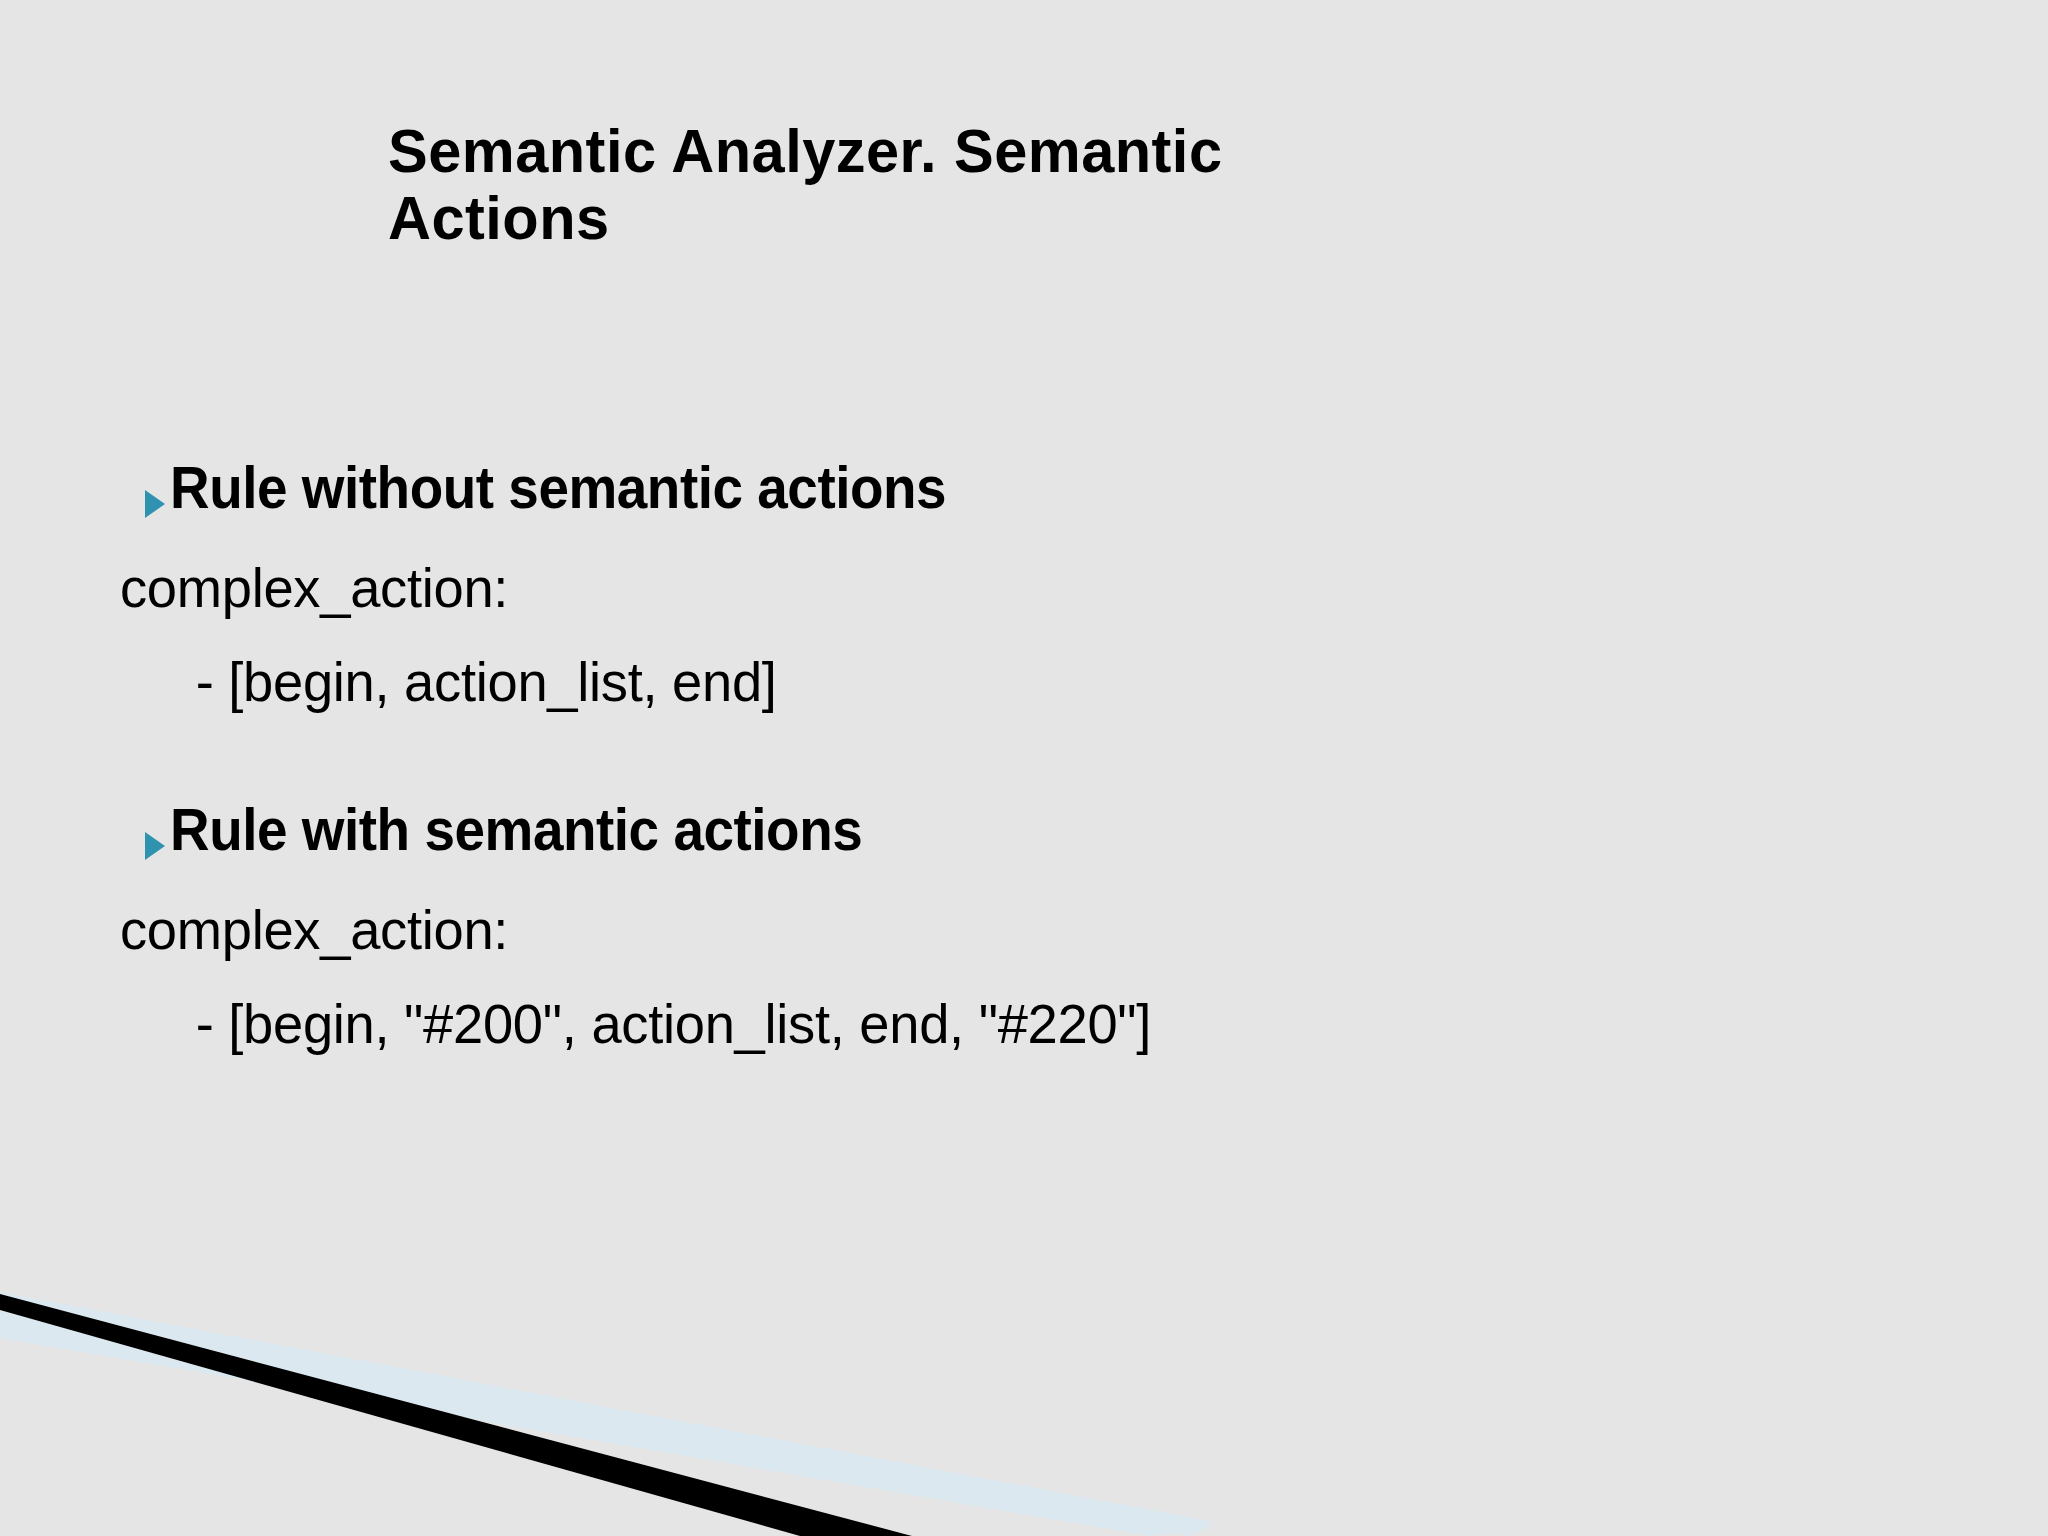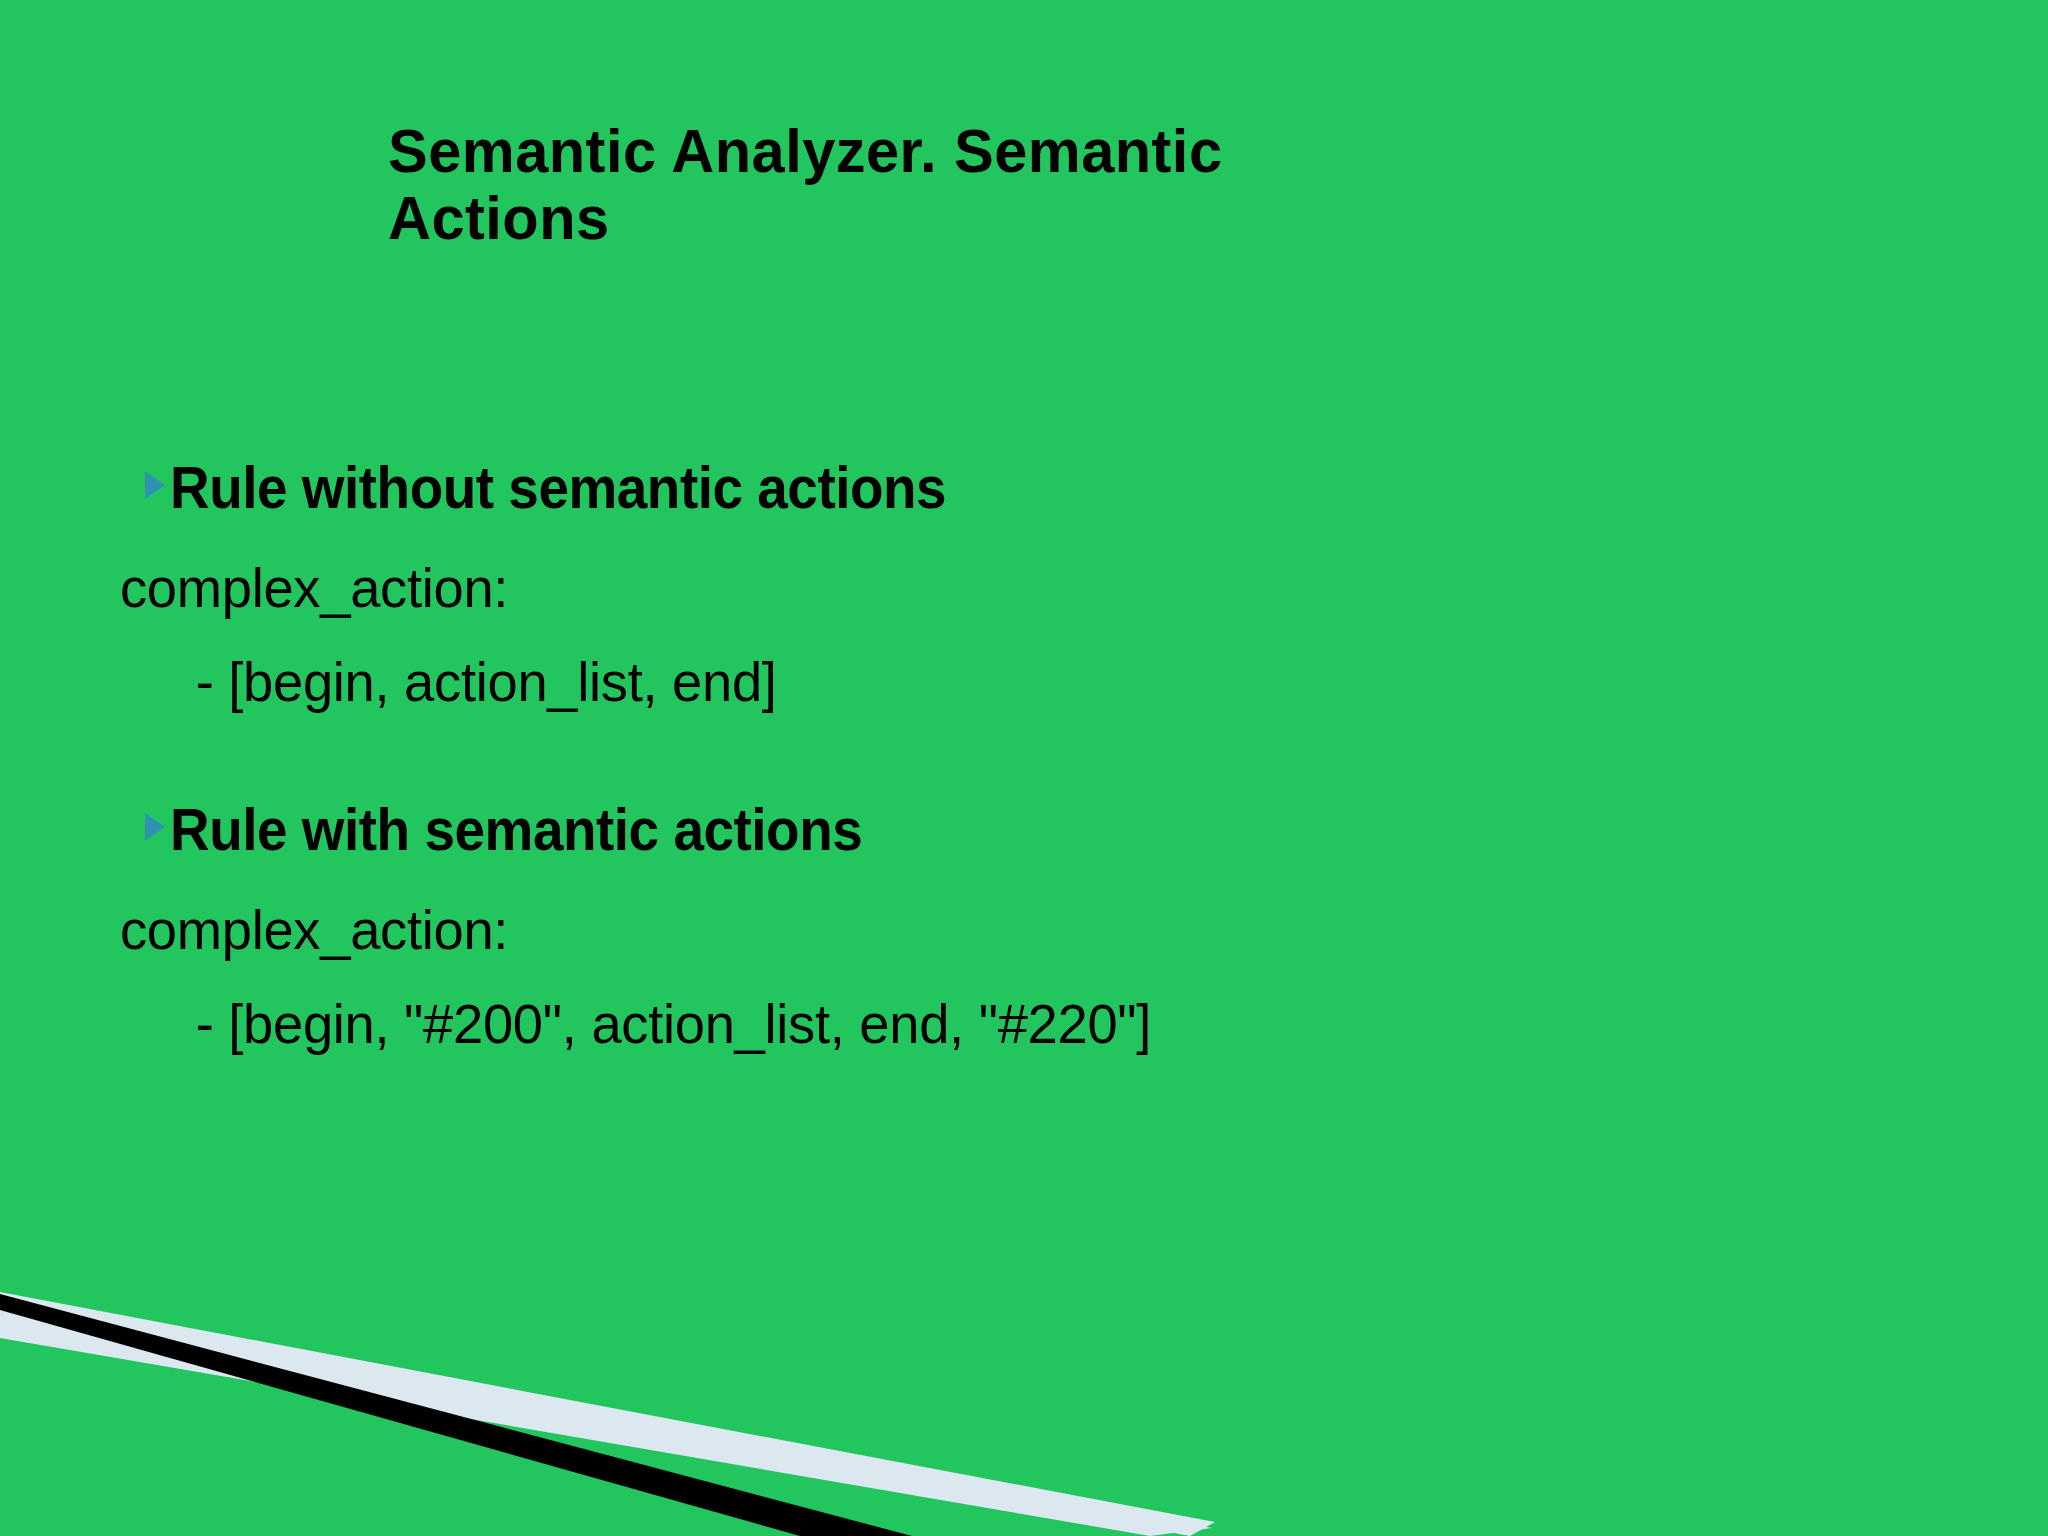--- a/index.html
+++ b/index.html
@@ -6,21 +6,21 @@
   html, body {
     margin: 0;
     padding: 0;
     background: #ffffff;
   }
 
   #slide {
     position: relative;
     width: 2048px;
     height: 1536px;
-    background: #22c55e;
+    background: #e5e5e5;
     overflow: hidden;
     font-family: "Liberation Sans", "DejaVu Sans", sans-serif;
     color: #000000;
   }
 
   
   .slide-title {
     position: absolute;
     left: 388px;
     top: 118px;
@@ -44,21 +44,21 @@
     width: 1800px;
   }
 
   .rule-group {
     margin: 0 0 82px 0;
   }
   .rule-group:last-child { margin-bottom: 10px; }
 
   .rule-heading {
     display: flex;
-    align-items: center;
+    align-items: flex-end;
     font-size: 59px;
     font-weight: bold;
     line-height: 1.12;
     letter-spacing: -0.5px;
     white-space: nowrap;
     margin: 0 0 34px 0;
     padding-left: 25px;
   }
 
   .bullet-tri {

